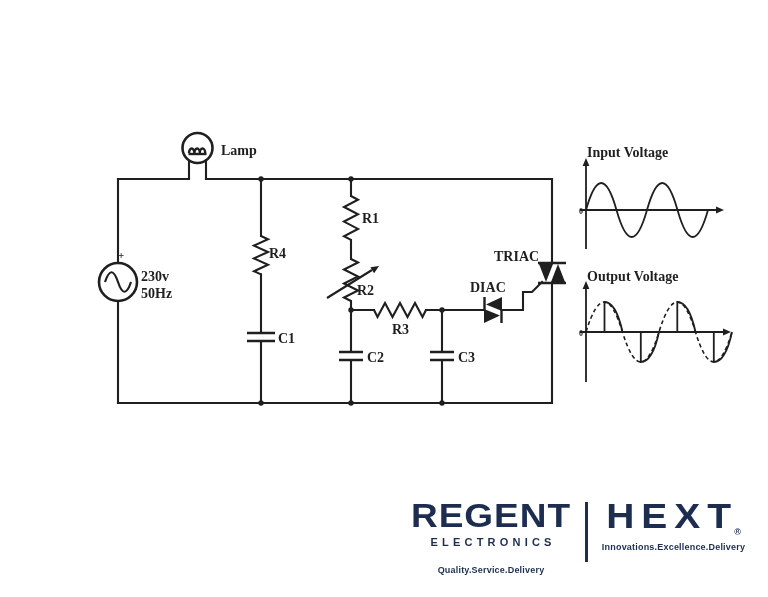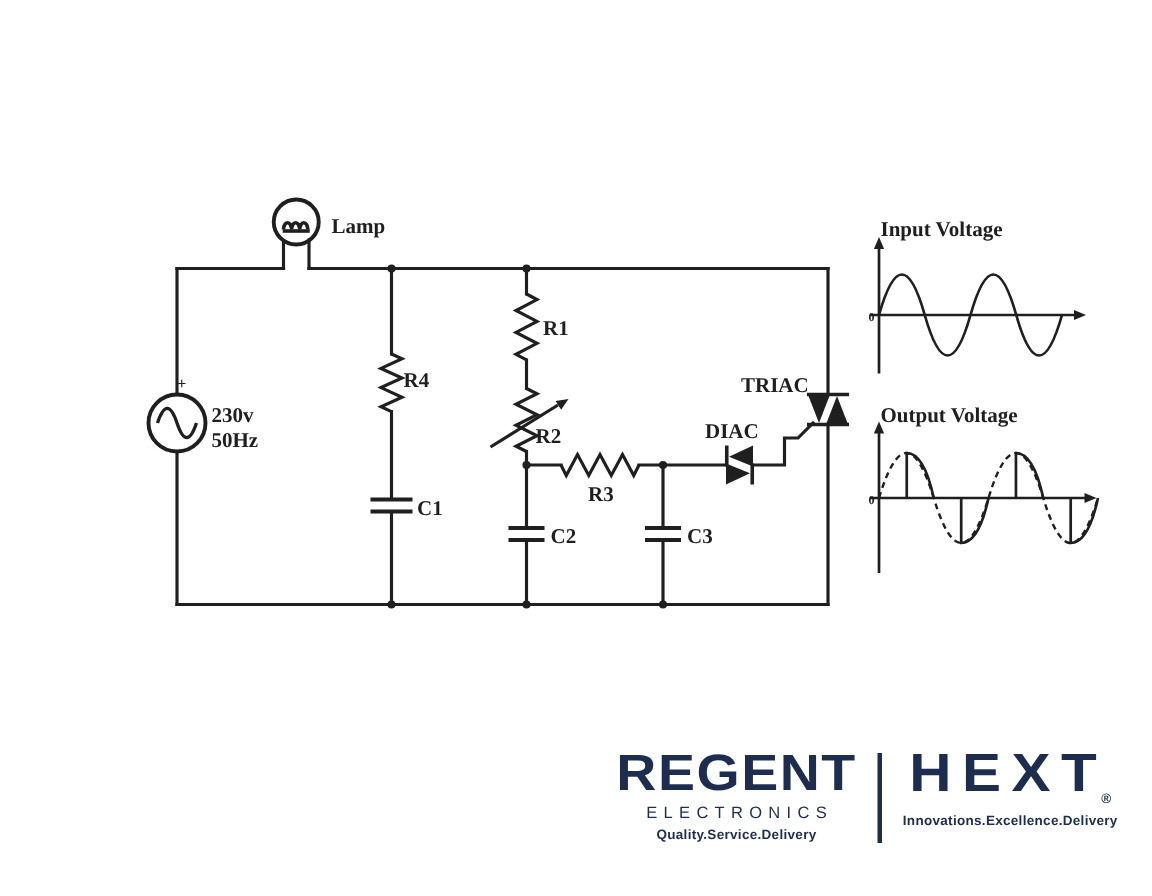--- a/index.html
+++ b/index.html
@@ -15,23 +15,23 @@
         font-size:8px;fill:#1f1f1f;}
   .plus{font-family:"Liberation Serif","DejaVu Serif",serif;font-weight:bold;
         font-size:11px;fill:#1f1f1f;}
 
   
   .brand{position:absolute;left:402px;top:498px;width:362px;height:84px;
          display:flex;align-items:flex-start;color:#1d2d50;}
   .regent{display:flex;flex-direction:column;align-items:center;width:178px;}
   .regent-name{font-size:37px;font-weight:bold;letter-spacing:1px;line-height:1;
                transform:scaleY(0.92);transform-origin:top;}
-  .regent-div{font-size:11px;font-weight:normal;letter-spacing:4.2px;margin-top:1px;
+  .regent-div{font-size:11px;font-weight:bold;letter-spacing:4.2px;margin-top:1px;
               text-indent:4.2px;}
-  .regent-tag{font-size:9px;font-weight:600;letter-spacing:0.2px;margin-top:3px;}
+  .regent-tag{font-size:9px;font-weight:600;letter-spacing:0.2px;margin-top:17px;}
   .vdivider{width:2.5px;height:60px;background:#1d2d50;margin:4px 7px 0 5px;}
   .hext{display:flex;flex-direction:column;align-items:center;width:158px;}
   .hext-row{display:flex;align-items:flex-end;line-height:1;}
   .hext-name{font-size:39px;font-weight:bold;letter-spacing:7px;line-height:1;
              transform:scaleY(0.92);transform-origin:top;}
   .hext-reg{font-size:9px;font-weight:bold;margin-left:-4px;margin-top:-1px;}
   .hext-tag{font-size:9px;font-weight:600;letter-spacing:0.2px;margin-top:5px;}
 </style>
 </head>
 <body>

